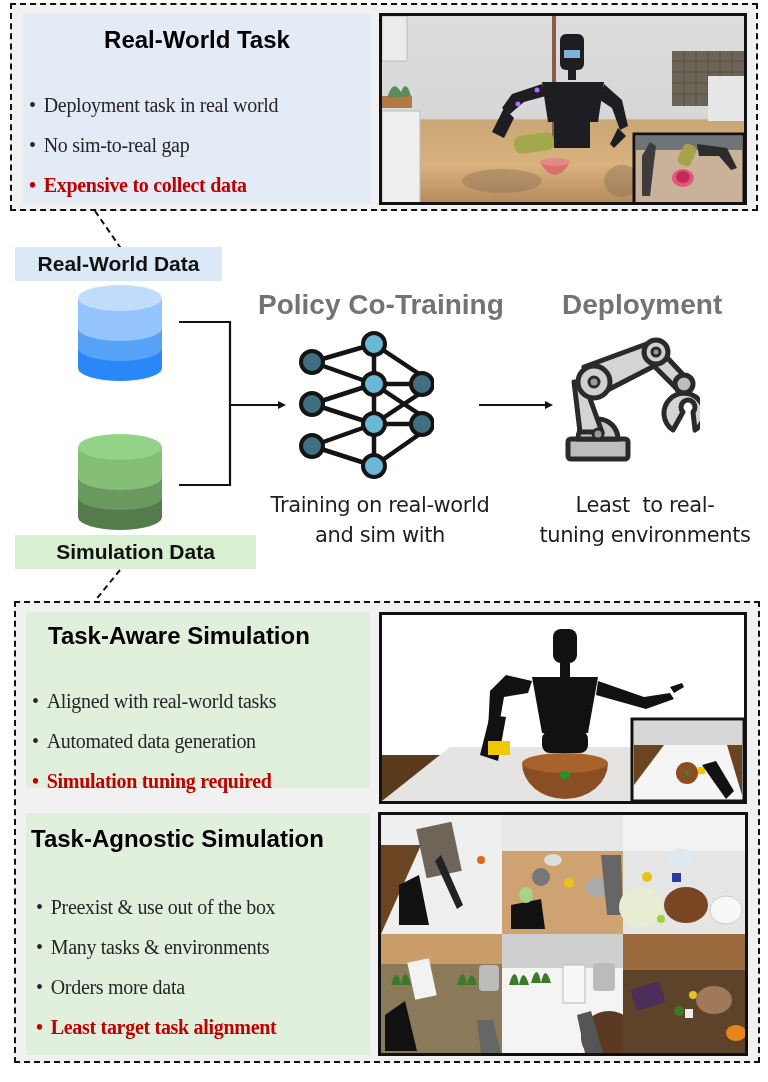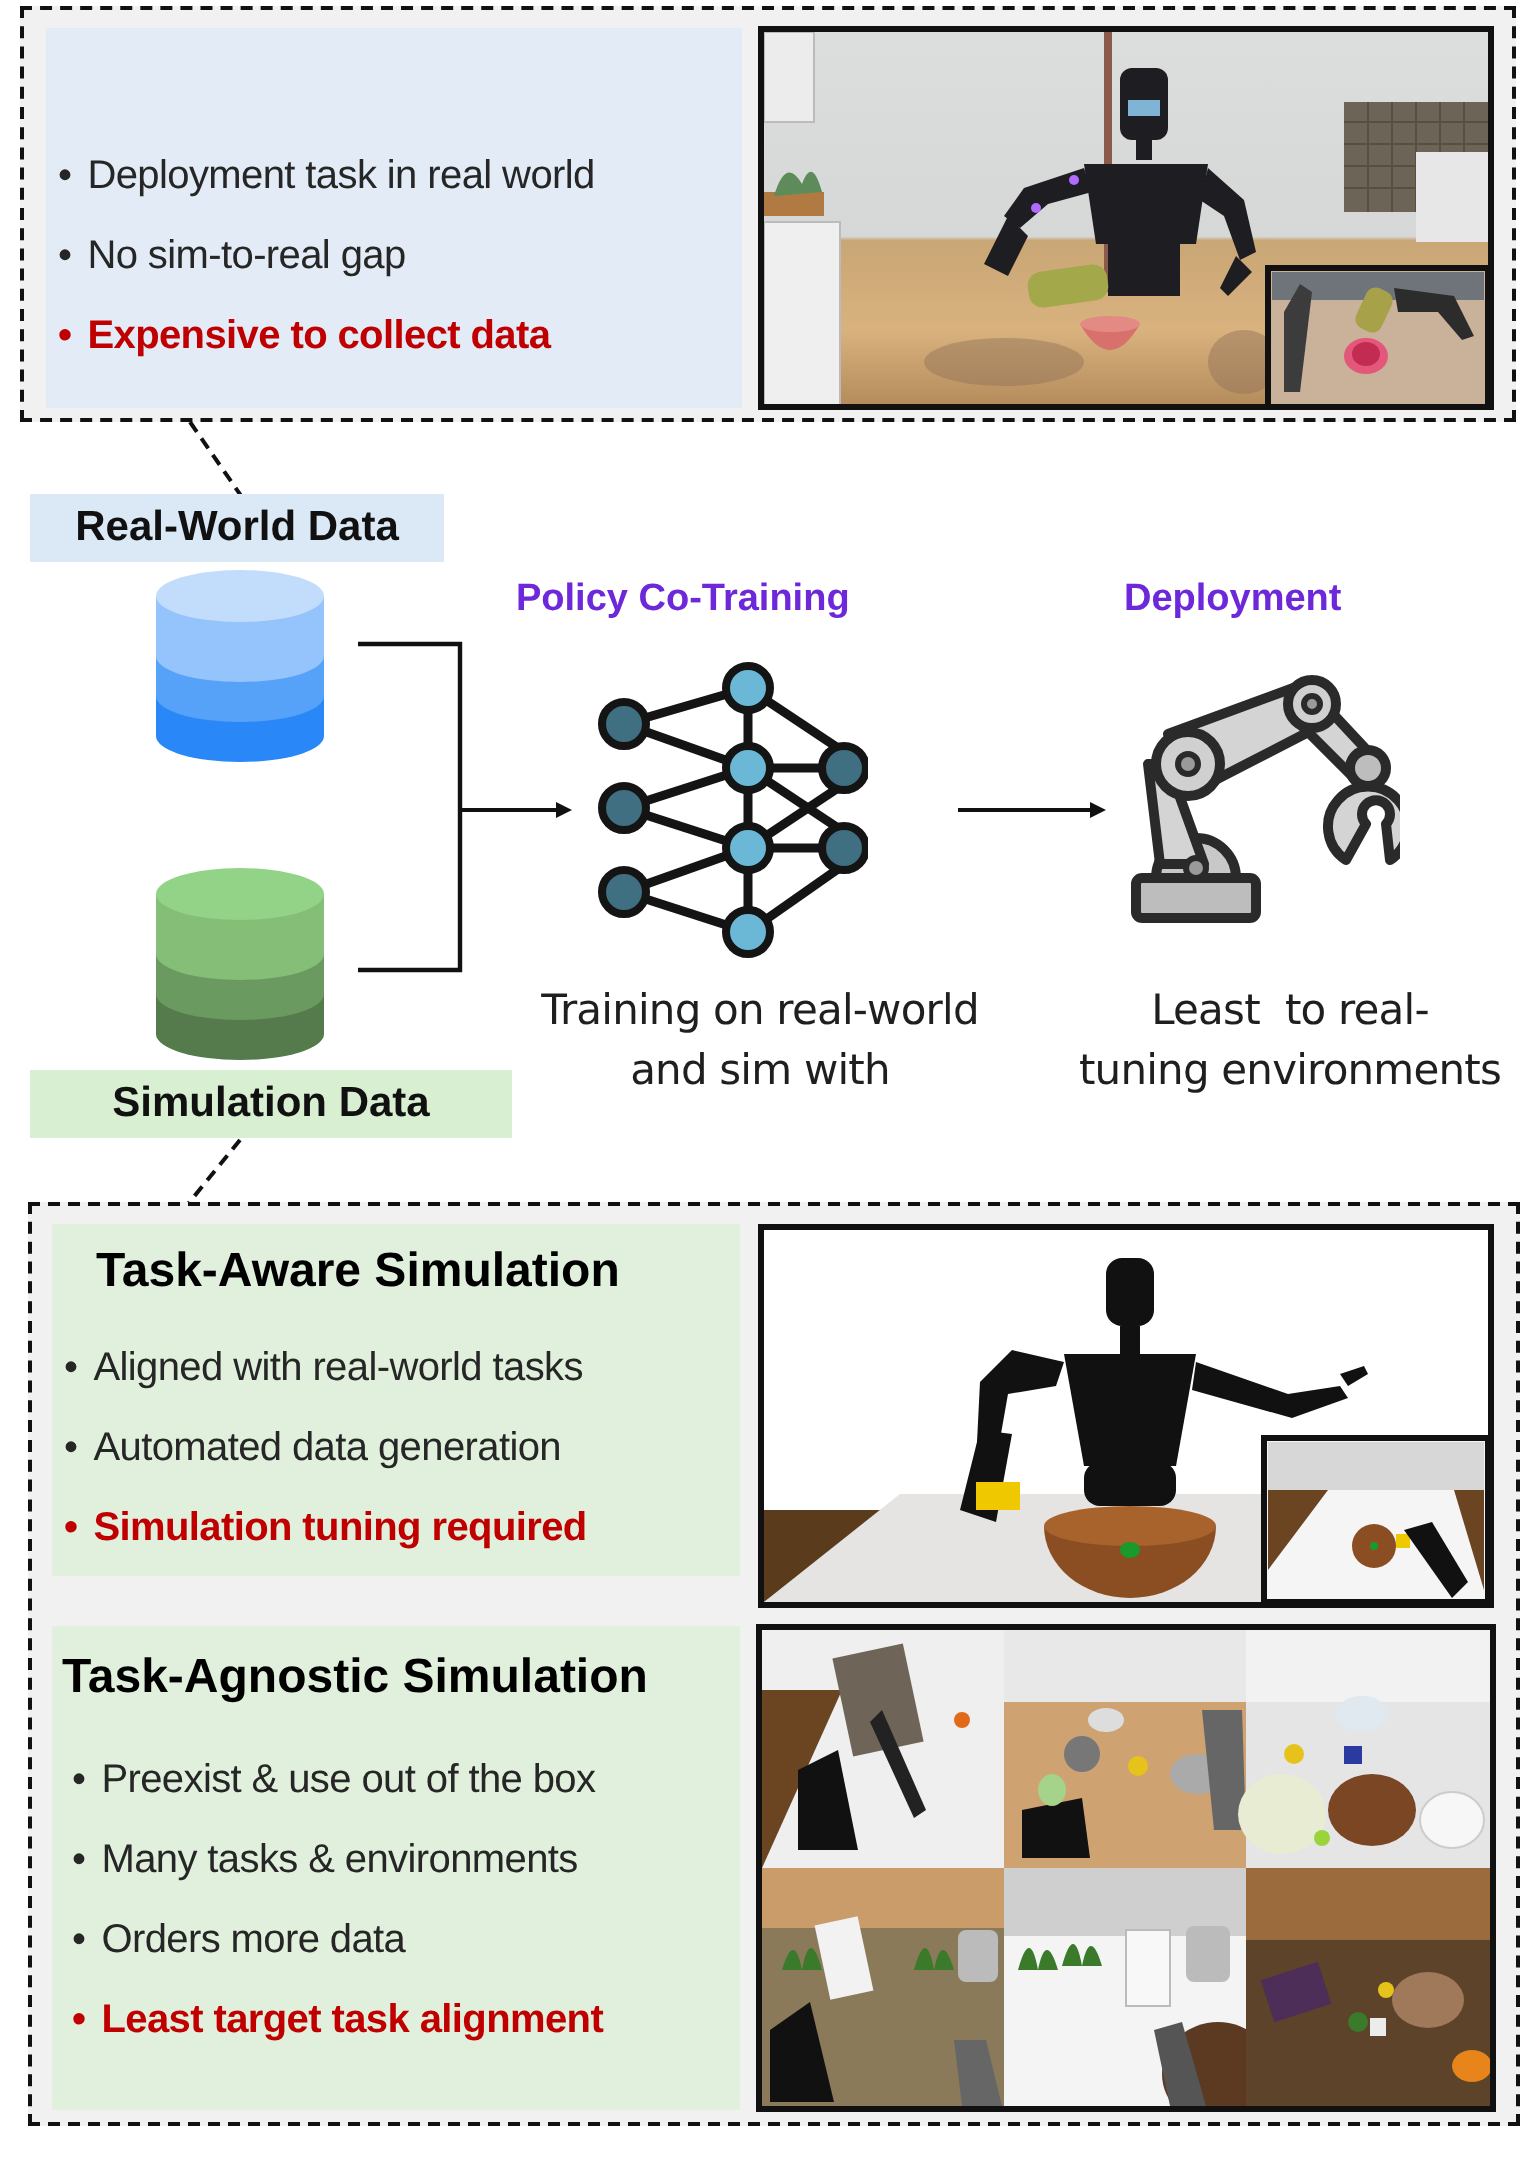--- a/index.html
+++ b/index.html
@@ -2,35 +2,36 @@
 <html><head>
 <meta charset="utf-8">
 <style>
   html, body { margin:0; padding:0; background:#ffffff; }
   body { width:768px; height:1082px; position:relative; overflow:hidden; font-family:"Liberation Sans", sans-serif; color:#1a1a1a; }
   .abs { position:absolute; }
   .dash-box { position:absolute; border:2px dashed #111; background:#f1f1f1; box-sizing:border-box; }
   .panel-blue { position:absolute; background:#e2ebf6; }
   .panel-green { position:absolute; background:#e1f0dd; }
   .panel-title { position:absolute; font-weight:bold; font-size:24px; color:#000; white-space:nowrap; }
-  .bullet { position:absolute; font-size:20px; color:#262626; white-space:nowrap; font-family:Liberation Sans, sans-serif; letter-spacing:-0.3px; }
+  .bullet { position:absolute; font-size:20px; color:#262626; white-space:nowrap; font-family:Liberation Serif, serif; letter-spacing:-0.3px;margin-top:17px; }
   .bullet.red { color:#c00000; font-weight:bold; }
   .bullet::before { content:"•"; margin-right:8px; }
   .photo { position:absolute; border:3px solid #111; box-sizing:border-box; overflow:hidden; }
   .label-box { position:absolute; font-weight:bold; font-size:21px; color:#111; text-align:center; line-height:34px; }
-  .heading { position:absolute; font-weight:bold; font-size:19px; color:#6d28d9; white-space:nowrap; }
+  .heading { position:absolute; font-weight:bold; font-size:28px; color:#737373; white-space:nowrap; }
   .caption { position:absolute; font-size:21px; color:#1f1f1f; text-align:center; line-height:30px; font-family:"DejaVu Sans", sans-serif; letter-spacing:-0.4px; }
   svg { display:block; }
 </style>
 </head>
 <body>
 
 <div class="dash-box" style="left:10px; top:3px; width:748px; height:208px;">
 </div>
 <div class="panel-blue" style="left:23px; top:14px; width:348px; height:190px;">
+  <div class="panel-title" style="left:0; width:348px; text-align:center; top:12px;">Real-World Task</div>
   <div class="bullet" style="left:6px; top:63px;">Deployment task in real world</div>
   <div class="bullet" style="left:6px; top:103px;">No sim-to-real gap</div>
   <div class="bullet red" style="left:6px; top:143px;">Expensive to collect data</div>
 </div>
 <div class="photo" style="left:379px; top:13px; width:368px; height:192px; background:linear-gradient(180deg,#dcdedd 0%,#d6d8d7 55%,#c9a676 56%,#d9b27e 80%,#b58d5d 100%);">
   <svg width="362" height="186" viewBox="0 0 362 186">
 
     <rect x="0" y="0" width="25" height="45" fill="#ececec" stroke="#bbb"></rect>
     <rect x="0" y="95" width="38" height="92" fill="#efefef" stroke="#bbb"></rect>
     <rect x="0" y="80" width="30" height="12" fill="#b07a42"></rect>

